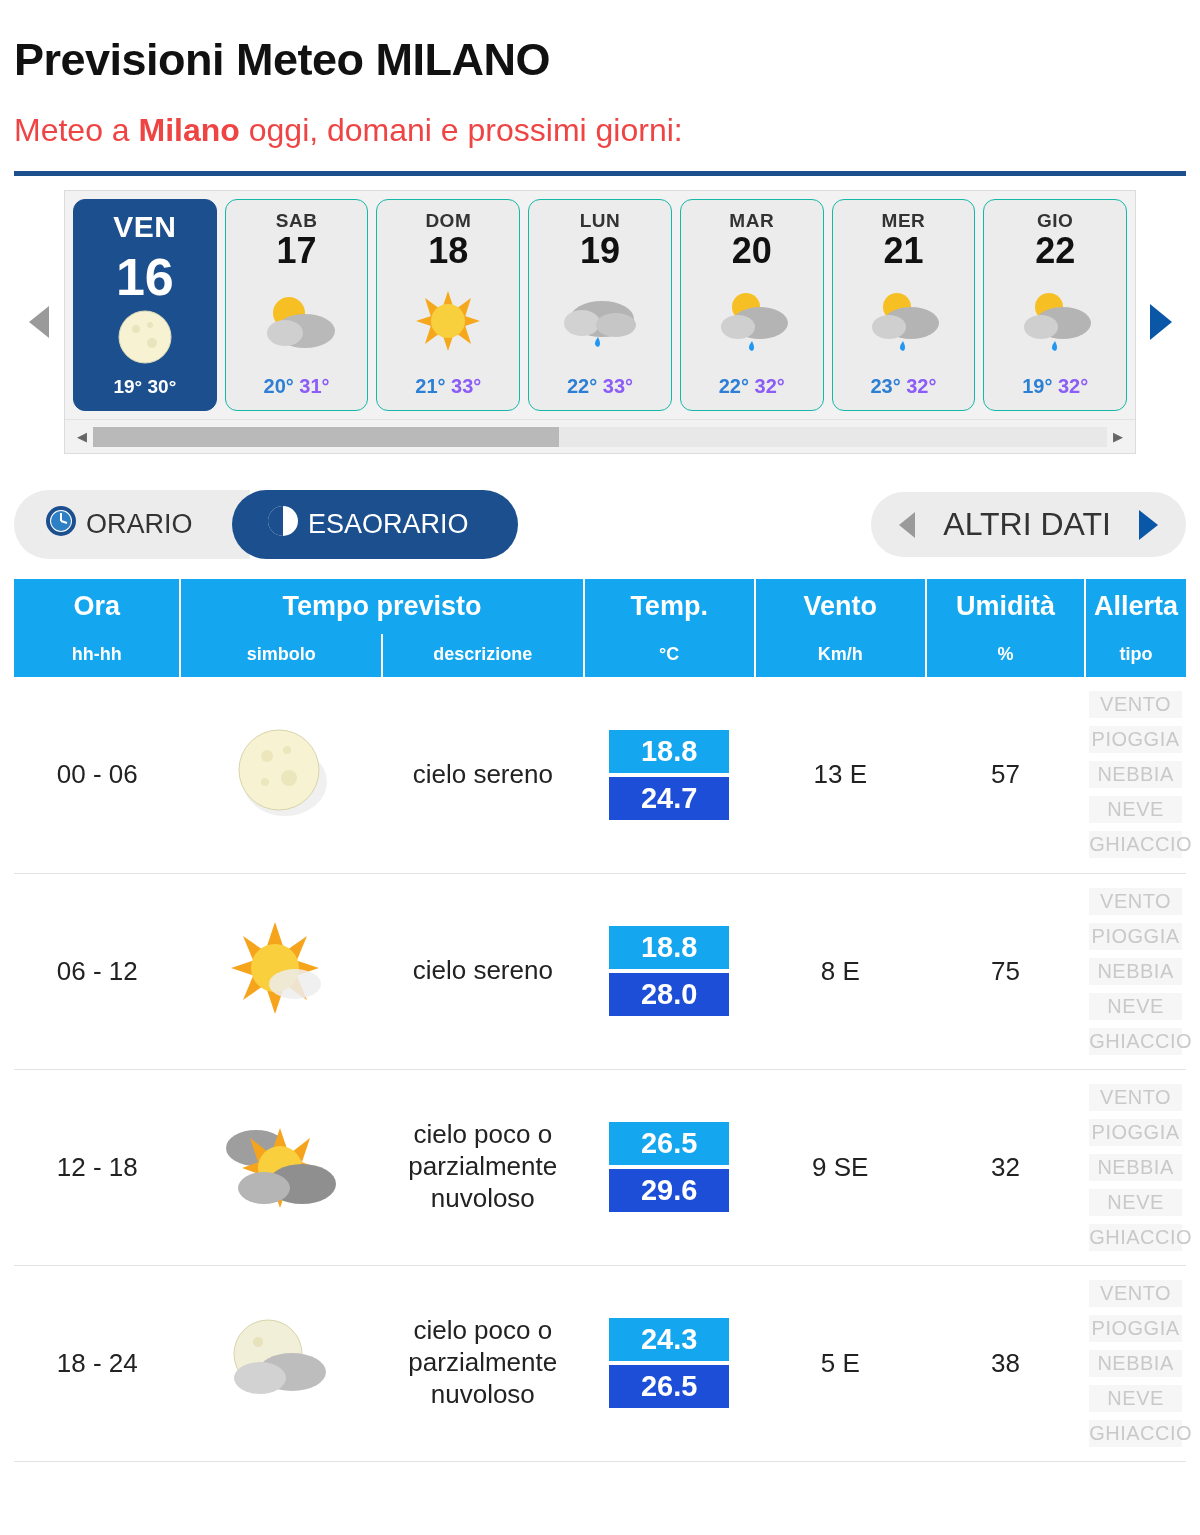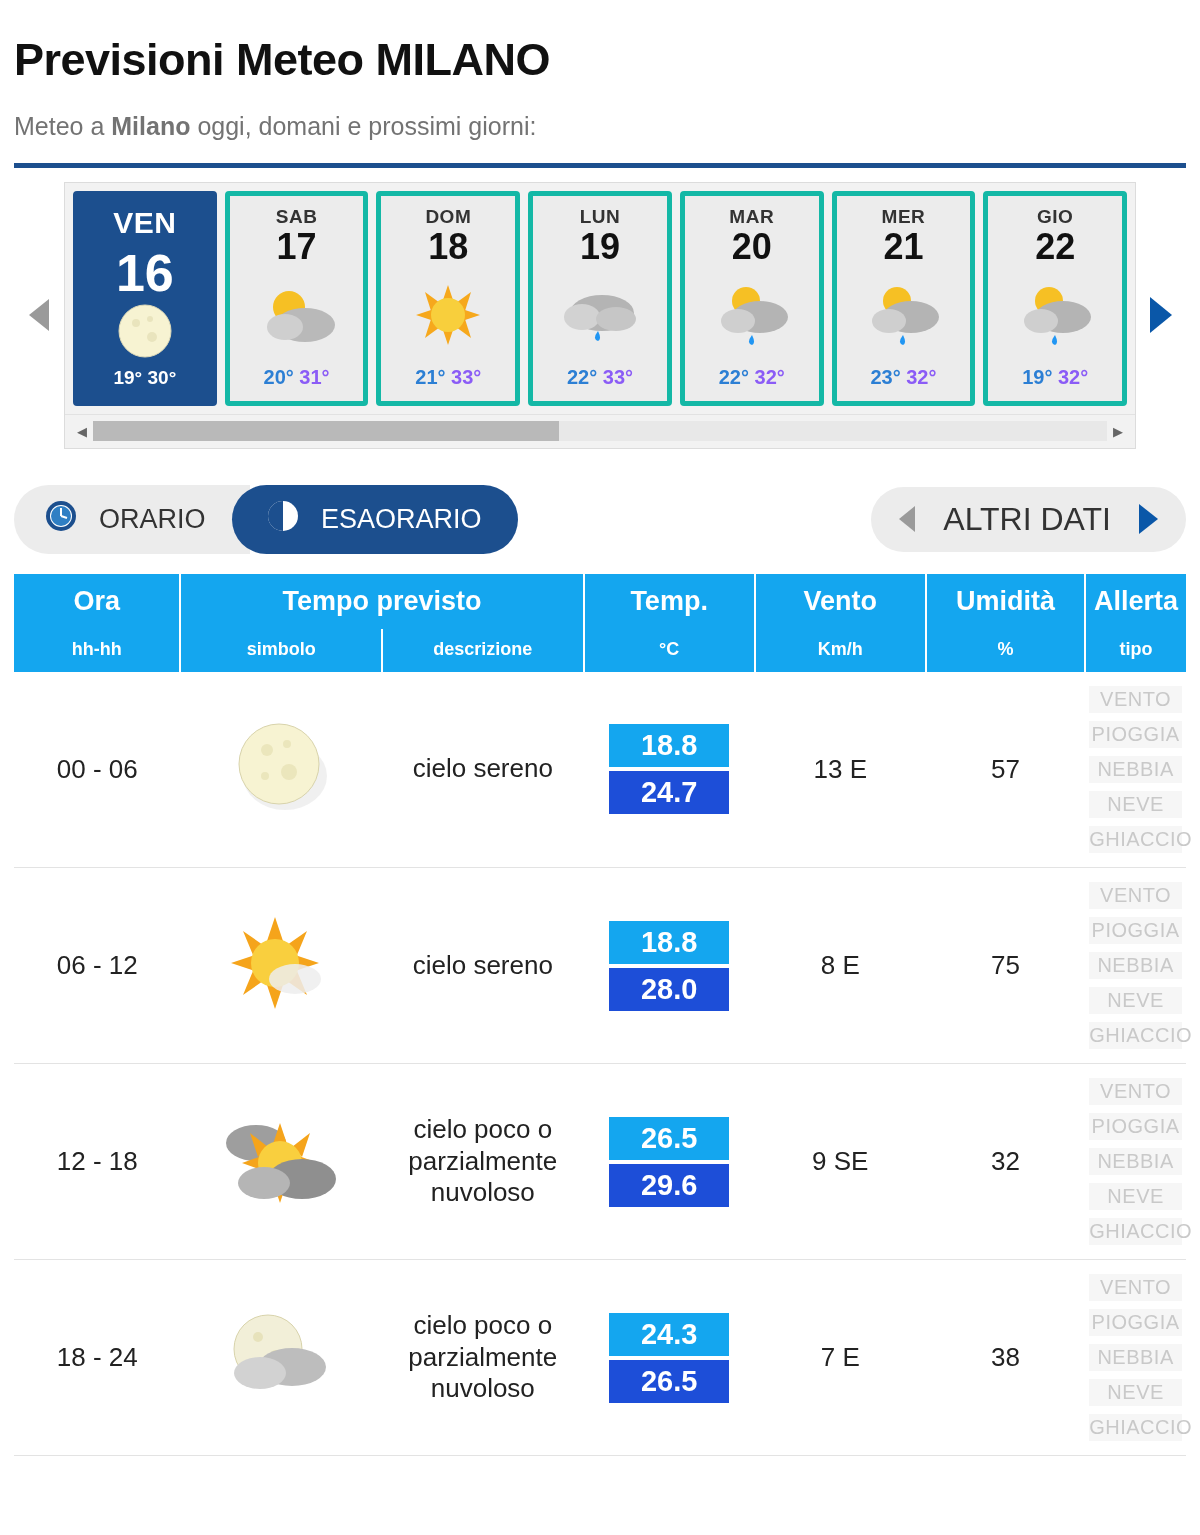--- a/index.html
+++ b/index.html
@@ -14,23 +14,23 @@
   .page { padding: 0 14px; }
 
   h1.title {
     font-size: 45px;
     font-weight: bold;
     letter-spacing: -0.5px;
     margin: 34px 0 0 0;
     color: #111;
   }
   .subtitle {
-    font-size: 25px;
+    font-size: 32px;
     margin: 26px 0 0 0;
-    color: #737373;
+    color: #ef4444;
   }
   .subtitle b { font-weight: bold; }
 
   .rule {
     height: 5px;
     background: #1c4f8e;
     margin: 22px 0 0 0;
   }
 
   
@@ -65,22 +65,22 @@
     border: 1px solid #dcdcdc;
     padding: 8px 8px 0 8px;
   }
   .days {
     display: flex;
     gap: 8px;
   }
   .day {
     flex: 1 1 0;
     background: #ececec;
-    border: 5px solid #14b8a6;
-    border-radius: 4px;
+    border: 1px solid #14b8a6;
+    border-radius: 12px;
     padding: 10px 4px 12px 4px;
     text-align: center;
     min-height: 212px;
     display: flex;
     flex-direction: column;
     align-items: center;
   }
   .day.active {
     background: #1c4f8e;
     border-color: #1c4f8e;
@@ -142,21 +142,21 @@
     align-items: center;
     justify-content: space-between;
     margin-top: 36px;
   }
   .modes {
     display: flex;
   }
   .mbtn {
     display: flex;
     align-items: center;
-    gap: 21px;
+    gap: 8px;
     padding: 14px 30px;
     font-size: 27px;
     background: #ececec;
     color: #333;
     border-radius: 36px 0 0 36px;
     min-width: 236px;
   }
   .mbtn.active {
     background: #1c4f8e;
     color: #fff;
@@ -581,21 +581,21 @@
               <ellipse cx="86" cy="64" rx="34" ry="19" fill="#bdbdbd"></ellipse>
               <ellipse cx="54" cy="70" rx="26" ry="16" fill="#d2d2d2"></ellipse>
             </svg>
           </div>
         </td>
         <td class="desc">cielo poco o parzialmente nuvoloso</td>
         <td>
           <div class="tchip lo">24.3</div>
           <div class="tchip hi">26.5</div>
         </td>
-        <td>7 E</td>
+        <td>5 E</td>
         <td>38</td>
         <td>
           <div class="alerts">
             <div>VENTO</div>
             <div>PIOGGIA</div>
             <div>NEBBIA</div>
             <div>NEVE</div>
             <div>GHIACCIO</div>
           </div>
         </td>

